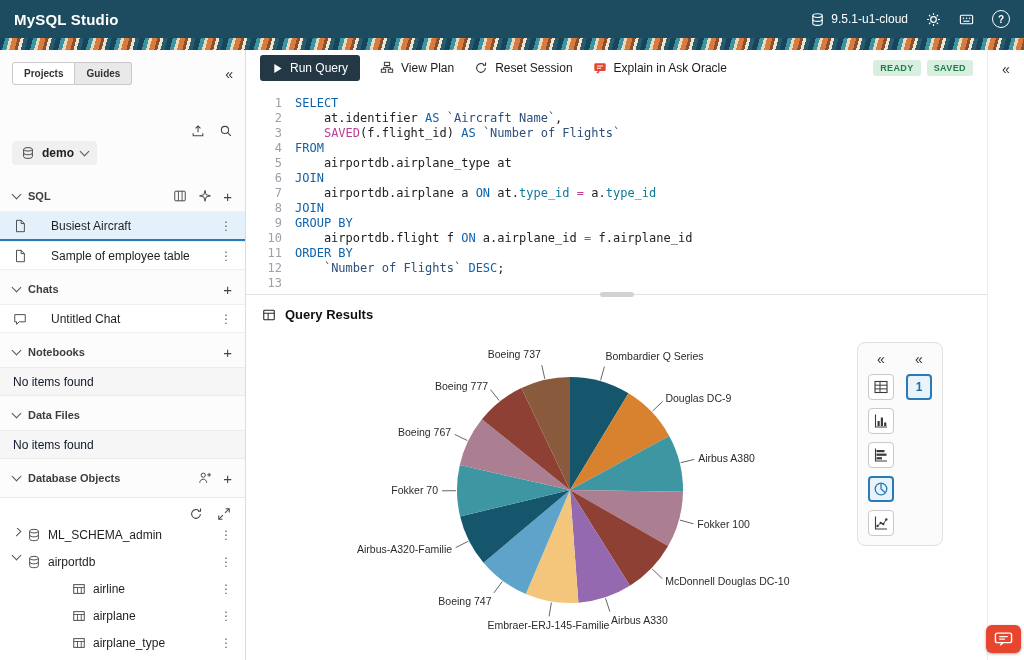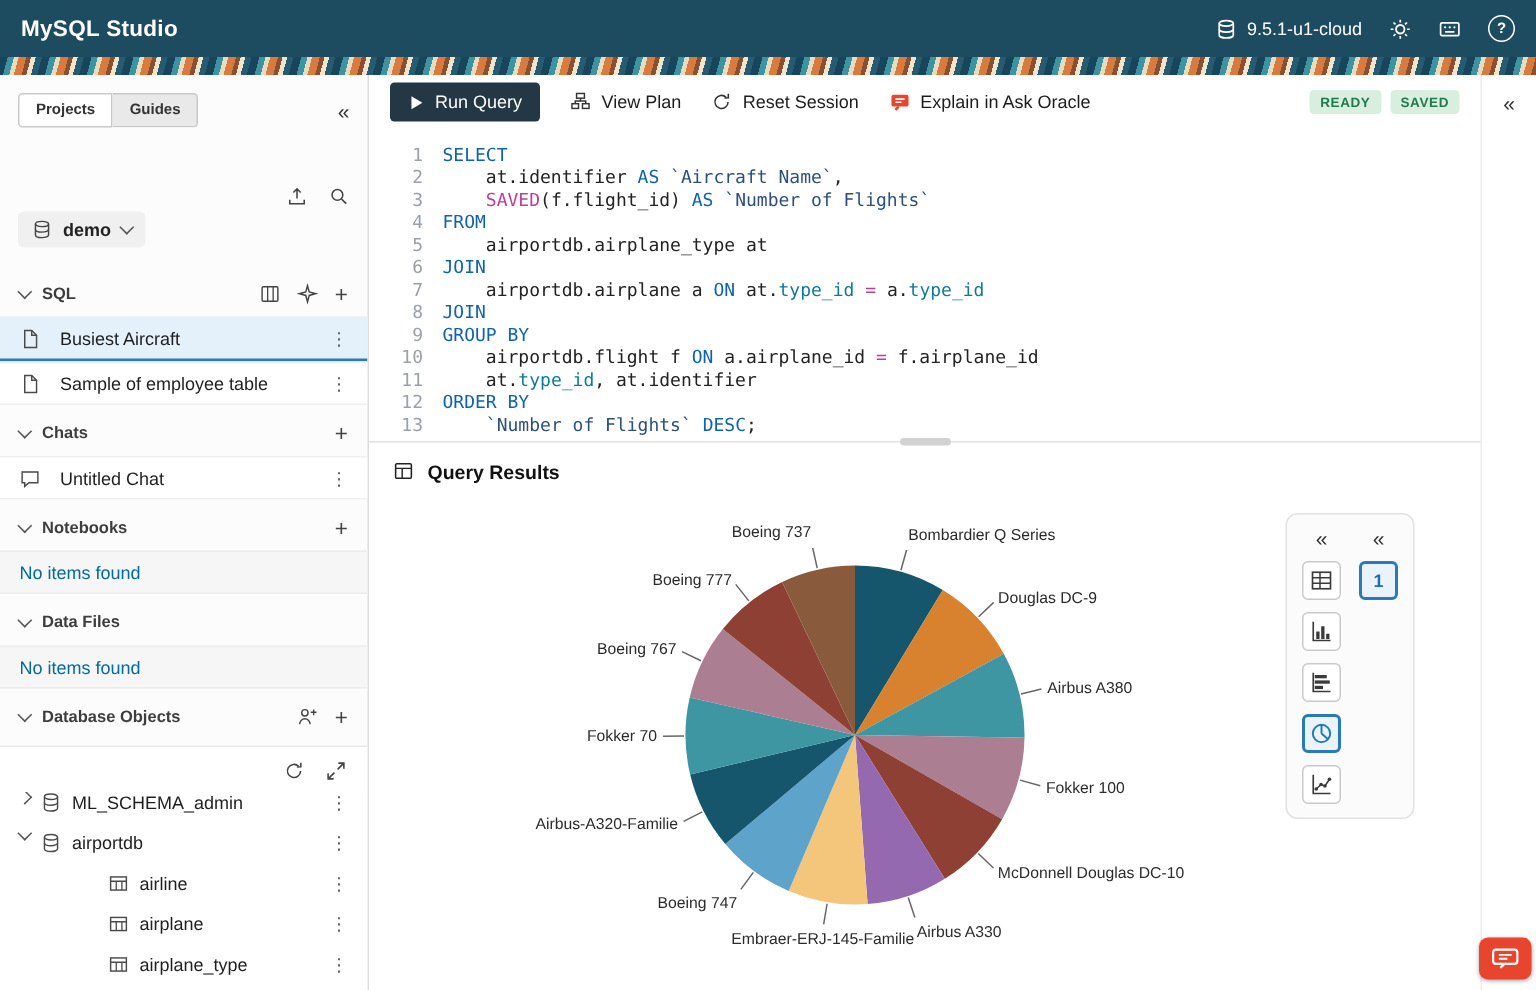--- a/index.html
+++ b/index.html
@@ -35,26 +35,26 @@
   .proj-btn{display:flex;align-items:center;gap:7px;background:#f0f0f0;border:none;border-radius:4px;padding:5px 9px;font-size:12px;font-weight:bold;color:#222;font-family:inherit;margin-top:44px;}
   .proj-row .spacer{flex:1;}
   .ic{width:14px;height:14px;flex:none;display:block;}
   .chev{display:inline-block;width:6px;height:6px;border-right:1.5px solid #555;border-bottom:1.5px solid #555;flex:none;}
   .chev.down{transform:rotate(45deg);margin-top:-3px;}
   .chev.right{transform:rotate(-45deg);}
   .sec-head{display:flex;align-items:center;gap:8px;height:30px;padding:0 13px;margin-top:4px;}
   .sec-label{font-size:11px;font-weight:bold;color:#3d3d3d;}
   .sec-icons{margin-left:auto;display:flex;gap:11px;align-items:center;}
   .plus{font-size:15px;color:#444;line-height:1;cursor:pointer;}
-  .side-item{display:flex;align-items:center;gap:13px;height:27px;padding:0 13px;background:#fff;border-top:1px solid #efefef;}
+  .side-item{display:flex;align-items:center;gap:24px;height:27px;padding:0 13px;background:#fff;border-top:1px solid #efefef;}
   .side-item:last-child{border-bottom:1px solid #efefef;}
   .side-item.selected{background:#e4f1fa;border-bottom:2px solid #2a7ab8;}
   .si-label{font-size:12px;color:#1f1f1f;flex:1;white-space:nowrap;overflow:hidden;}
   .kebab{color:#5c5c5c;font-size:12px;width:12px;text-align:center;cursor:pointer;}
-  .empty-row{height:27px;display:flex;align-items:center;padding:0 13px;background:#f6f6f6;border-top:1px solid #ececec;border-bottom:1px solid #ececec;color:#0369a1;font-size:12px;}
+  .empty-row{height:27px;display:flex;align-items:center;padding:0 13px;background:#f6f6f6;border-top:1px solid #ececec;border-bottom:1px solid #ececec;color:#0f172a;font-size:12px;}
   .tree-actions{display:flex;justify-content:flex-end;gap:14px;padding:9px 14px 7px;background:#fff;border-top:1px solid #e8e8e8;margin-top:4px;}
   .tree{background:#fff;flex:1;overflow:hidden;}
   .tree-row{display:flex;align-items:flex-start;gap:7px;height:27px;padding:0 13px;background:#fff;}
   .tree-row .si-label{font-size:12px;}
   .tree-child{padding-left:36px;margin-left:36px;}
 
   
   .toolbar{height:36px;flex:none;display:flex;align-items:center;gap:20px;padding:0 14px;}
   .run-btn{display:flex;align-items:center;gap:7px;background:#243744;color:#fff;border:none;border-radius:3px;height:26px;padding:0 12px;font-size:12px;font-weight:normal;font-family:inherit;cursor:pointer;}
   .tb-item{display:flex;align-items:flex-start;gap:7px;font-size:12px;color:#1c1c1c;cursor:pointer;}
@@ -70,21 +70,21 @@
   .tok-kw{color:#0f62ac;}
   .tok-fn{color:#bf3e96;}
   .tok-op{color:#bf3e96;}
   .tok-bt{color:#2d4f7c;}
   .tok-ref{color:#0e7a99;}
   .tok-tx{color:#222;}
 
   
   .results-divider{border-top:1px solid #e2e2e2;height:10px;position:relative;flex:none;}
   .drag-pill{position:absolute;top:-3px;left:50%;transform:translateX(-50%);width:34px;height:5px;border-radius:3px;background:#d2d2d2;cursor:row-resize;}
-  .results-head{display:flex;align-items:flex-start;gap:9px;padding:2px 16px 8px;font-size:13px;font-weight:bold;color:#111;flex:none;}
+  .results-head{display:flex;align-items:flex-end;gap:9px;padding:2px 16px 8px;font-size:13px;font-weight:bold;color:#111;flex:none;}
   .results-body{flex:1;position:relative;min-height:0;}
   #pie-svg{display:block;}
   .pie-label{font-size:10.5px;fill:#2b2b2b;font-family:"Liberation Sans",sans-serif;}
   .chart-panel{position:absolute;top:12px;right:44px;display:flex;gap:12px;background:#fbfbfb;border:1px solid #e2e2e2;border-radius:8px;padding:9px 10px;}
   .cp-col{display:flex;flex-direction:column;gap:8px;align-items:center;}
   .cp-btn{width:26px;height:26px;border:1px solid #c9c9c9;border-radius:4px;background:#fff;display:flex;align-items:center;justify-content:center;padding:0;cursor:pointer;}
   .cp-btn svg{width:16px;height:16px;}
   .cp-btn.selected{border:2px solid #2a7ab8;background:#eaf3fa;}
   .cp-btn.page{font-size:12px;color:#1d6fae;font-weight:bold;font-family:inherit;}
 
@@ -365,21 +365,20 @@
             <div class="cl"><span class="tok-kw">SELECT</span></div>
             <div class="cl"><span class="tok-tx">    at.identifier </span><span class="tok-kw">AS</span><span class="tok-tx"> </span><span class="tok-bt">`Aircraft Name`</span><span class="tok-tx">,</span></div>
             <div class="cl"><span class="tok-tx">    </span><span class="tok-fn">SAVED</span><span class="tok-tx">(f.flight_id) </span><span class="tok-kw">AS</span><span class="tok-tx"> </span><span class="tok-bt">`Number of Flights`</span></div>
             <div class="cl"><span class="tok-kw">FROM</span></div>
             <div class="cl"><span class="tok-tx">    airportdb.airplane_type at</span></div>
             <div class="cl"><span class="tok-kw">JOIN</span></div>
             <div class="cl"><span class="tok-tx">    airportdb.airplane a </span><span class="tok-kw">ON</span><span class="tok-tx"> at.</span><span class="tok-ref">type_id</span><span class="tok-tx"> </span><span class="tok-op">=</span><span class="tok-tx"> a.</span><span class="tok-ref">type_id</span></div>
             <div class="cl"><span class="tok-kw">JOIN</span></div>
             <div class="cl"><span class="tok-kw">GROUP BY</span></div>
             <div class="cl"><span class="tok-tx">    airportdb.flight f </span><span class="tok-kw">ON</span><span class="tok-tx"> a.airplane_id </span><span class="tok-op">=</span><span class="tok-tx"> f.airplane_id</span></div>
-            <div class="cl"><span class="tok-tx">    at.</span><span class="tok-ref">type_id</span><span class="tok-tx">, at.identifier</span></div>
             <div class="cl"><span class="tok-kw">ORDER BY</span></div>
             <div class="cl"><span class="tok-tx">    </span><span class="tok-bt">`Number of Flights`</span><span class="tok-tx"> </span><span class="tok-kw">DESC</span><span class="tok-tx">;</span></div>
           </div>
       </div>
 
       <div class="results-divider">
         <span class="drag-pill"></span>
       </div>
 
       <div class="results-head">

